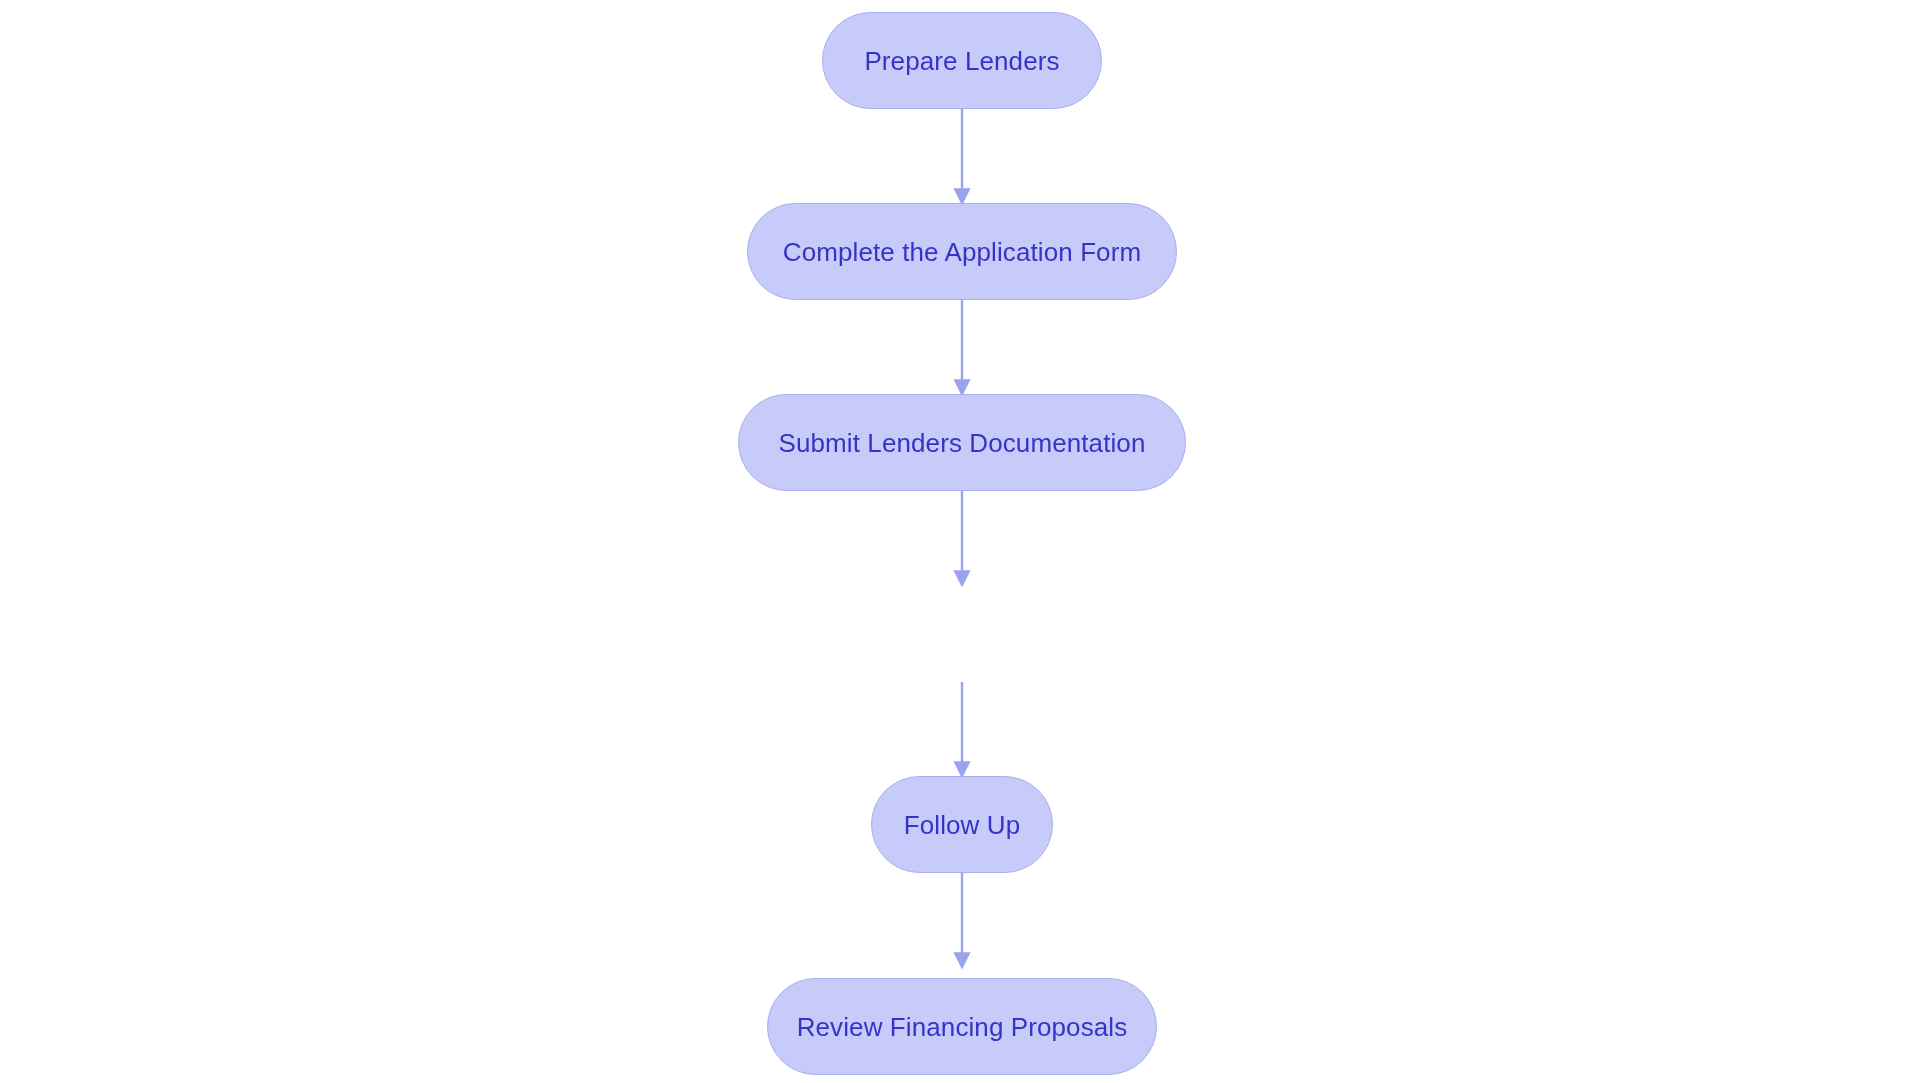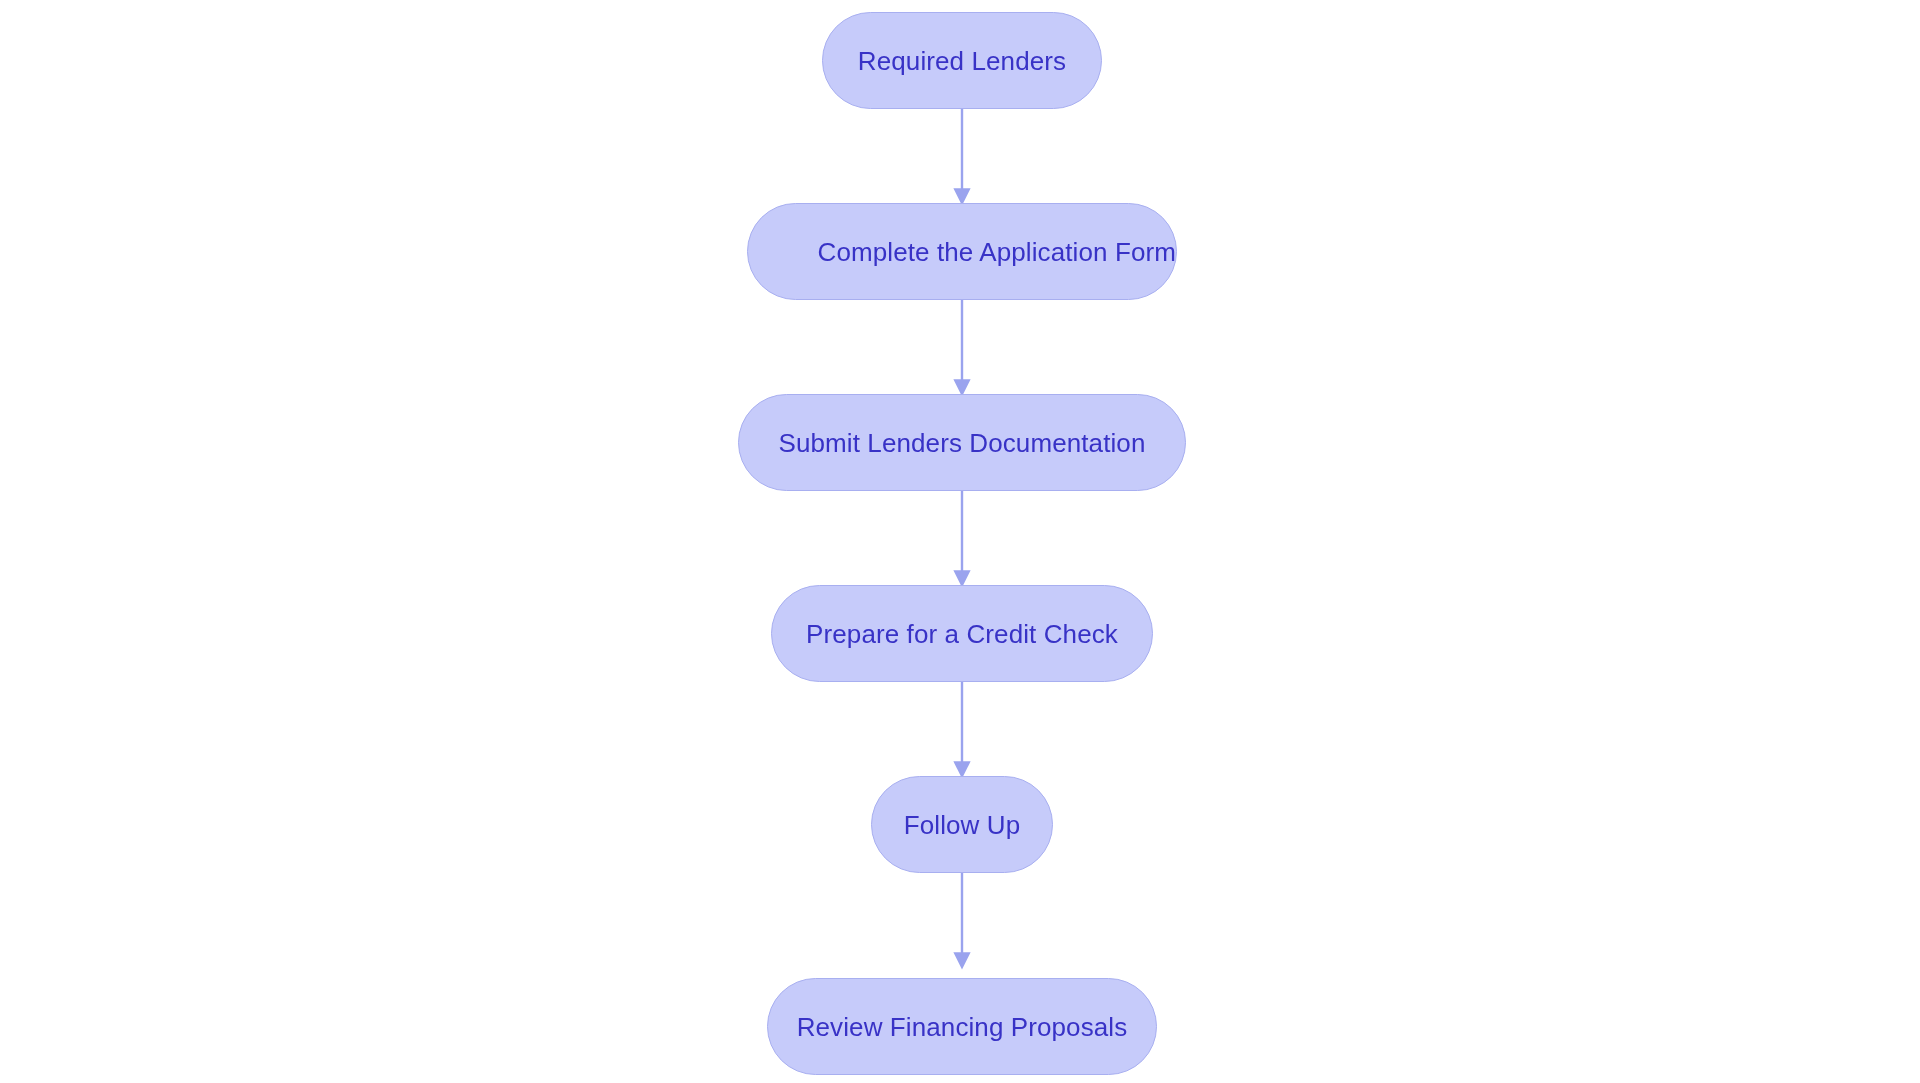--- a/index.html
+++ b/index.html
@@ -89,34 +89,31 @@
       <line x1="962" y1="682" x2="962" y2="769" stroke="#9aa3ee" stroke-width="2.4" marker-end="url(#arrowhead)"></line>
     </g>
     <g>
       <line x1="962" y1="873" x2="962" y2="960" stroke="#9aa3ee" stroke-width="2.4" marker-end="url(#arrowhead)"></line>
     </g>
   </svg>
 
   <div id="node-column">
 
     <div class="flow-node" style="left:962px; top:12px; width:280px;">
-      <span class="flow-node-label">Required Lenders</span>
+      <span class="flow-node-label">Prepare Lenders</span>
     </div>
 
-    <div class="flow-node" style="left:962px; top:203px; width:430px;justify-content:flex-end;">
+    <div class="flow-node" style="left:962px; top:203px; width:430px;">
       <span class="flow-node-label">Complete the Application Form</span>
     </div>
 
     <div class="flow-node" style="left:962px; top:394px; width:448px;">
       <span class="flow-node-label">Submit Lenders Documentation</span>
     </div>
 
-    <div class="flow-node" style="left:962px; top:585px; width:382px;">
-      <span class="flow-node-label">Prepare for a Credit Check</span>
-    </div>
 
     <div class="flow-node" style="left:962px; top:776px; width:182px;text-align:center;">
       <span class="flow-node-label">Follow Up</span>
     </div>
 
     <div class="flow-node" style="left:962px; top:978px; width:390px;">
       <span class="flow-node-label">Review Financing Proposals</span>
     </div>
 
   </div>

